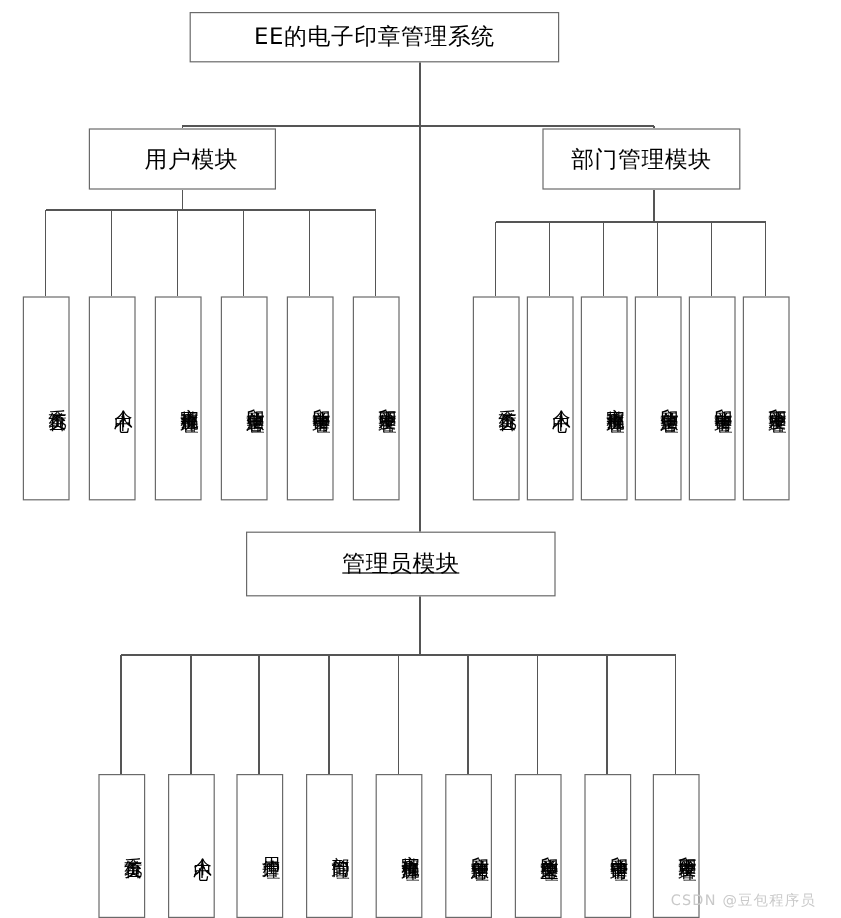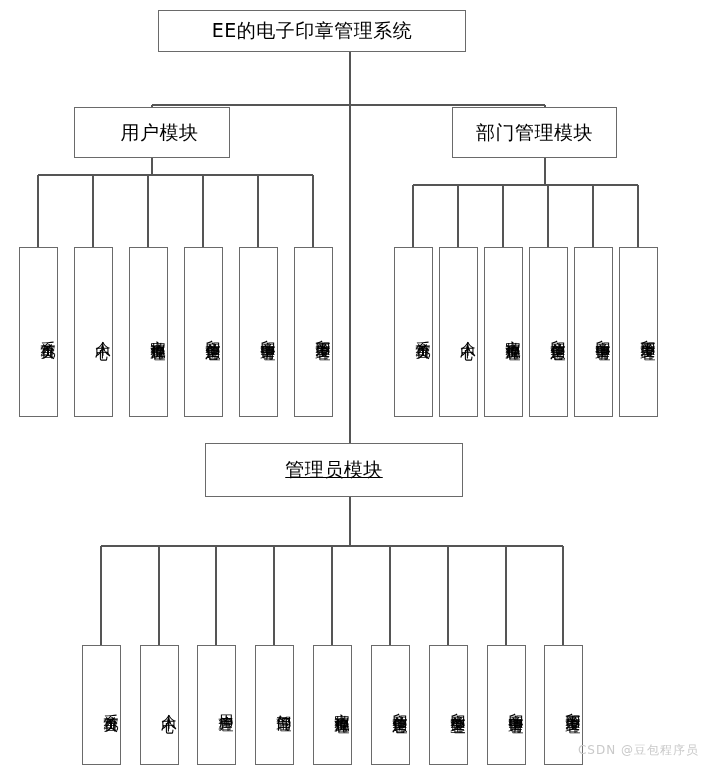--- a/index.html
+++ b/index.html
@@ -52,21 +52,21 @@
     align-items: flex-start;
     justify-content: center;
   }
   .node.leaf .txt {
     writing-mode: vertical-rl;
     text-orientation: upright;
     white-space: nowrap;
   }
   .watermark {
     position: absolute;
-    right: 2px;
+    right: 21px;
     bottom: 6px;
     font-size: 12px;
     color: #c9c9c9;
     letter-spacing: 1px;
     z-index: 3;
     white-space: nowrap;
   }
 </style>
 </head>
 <body>

